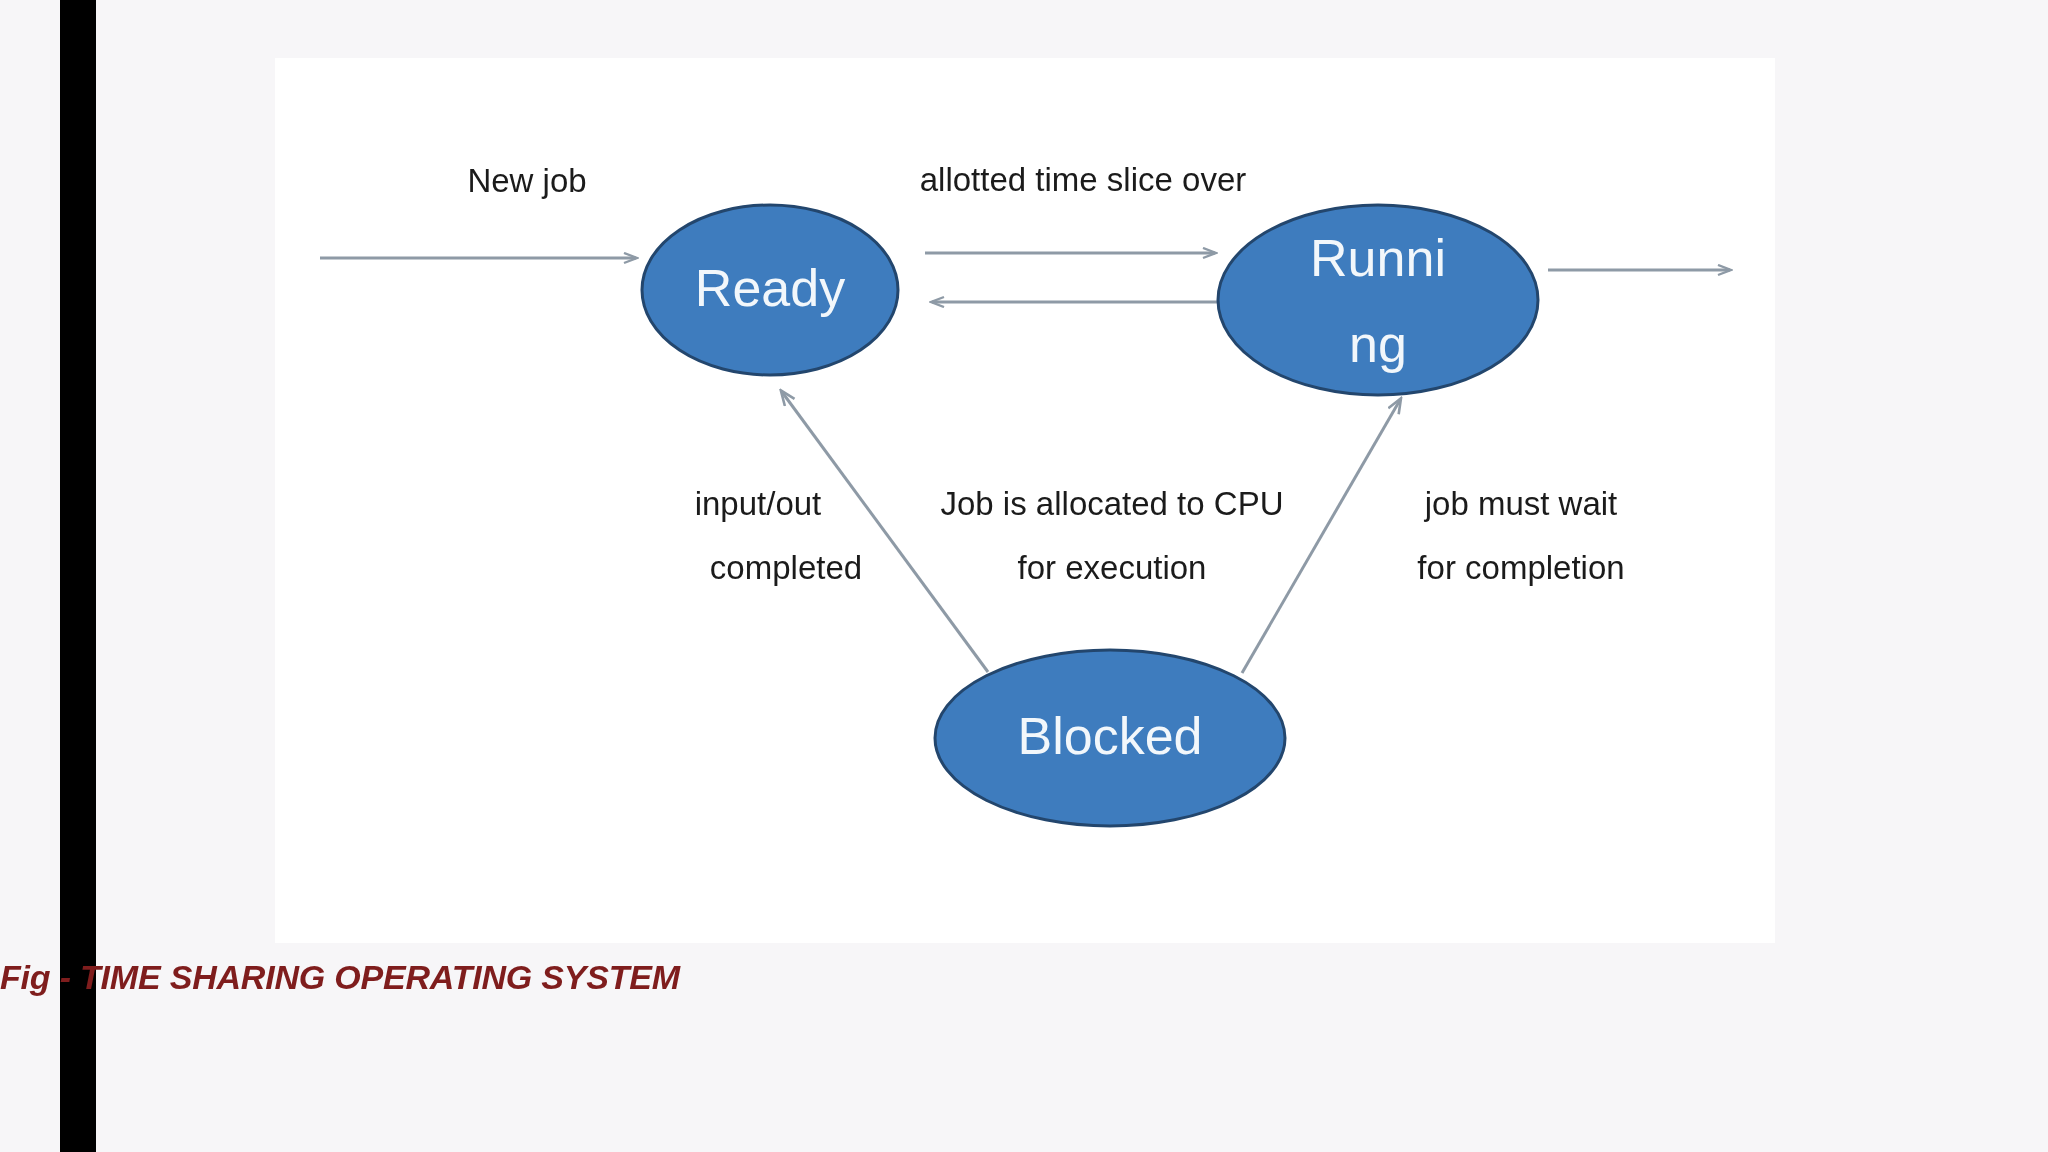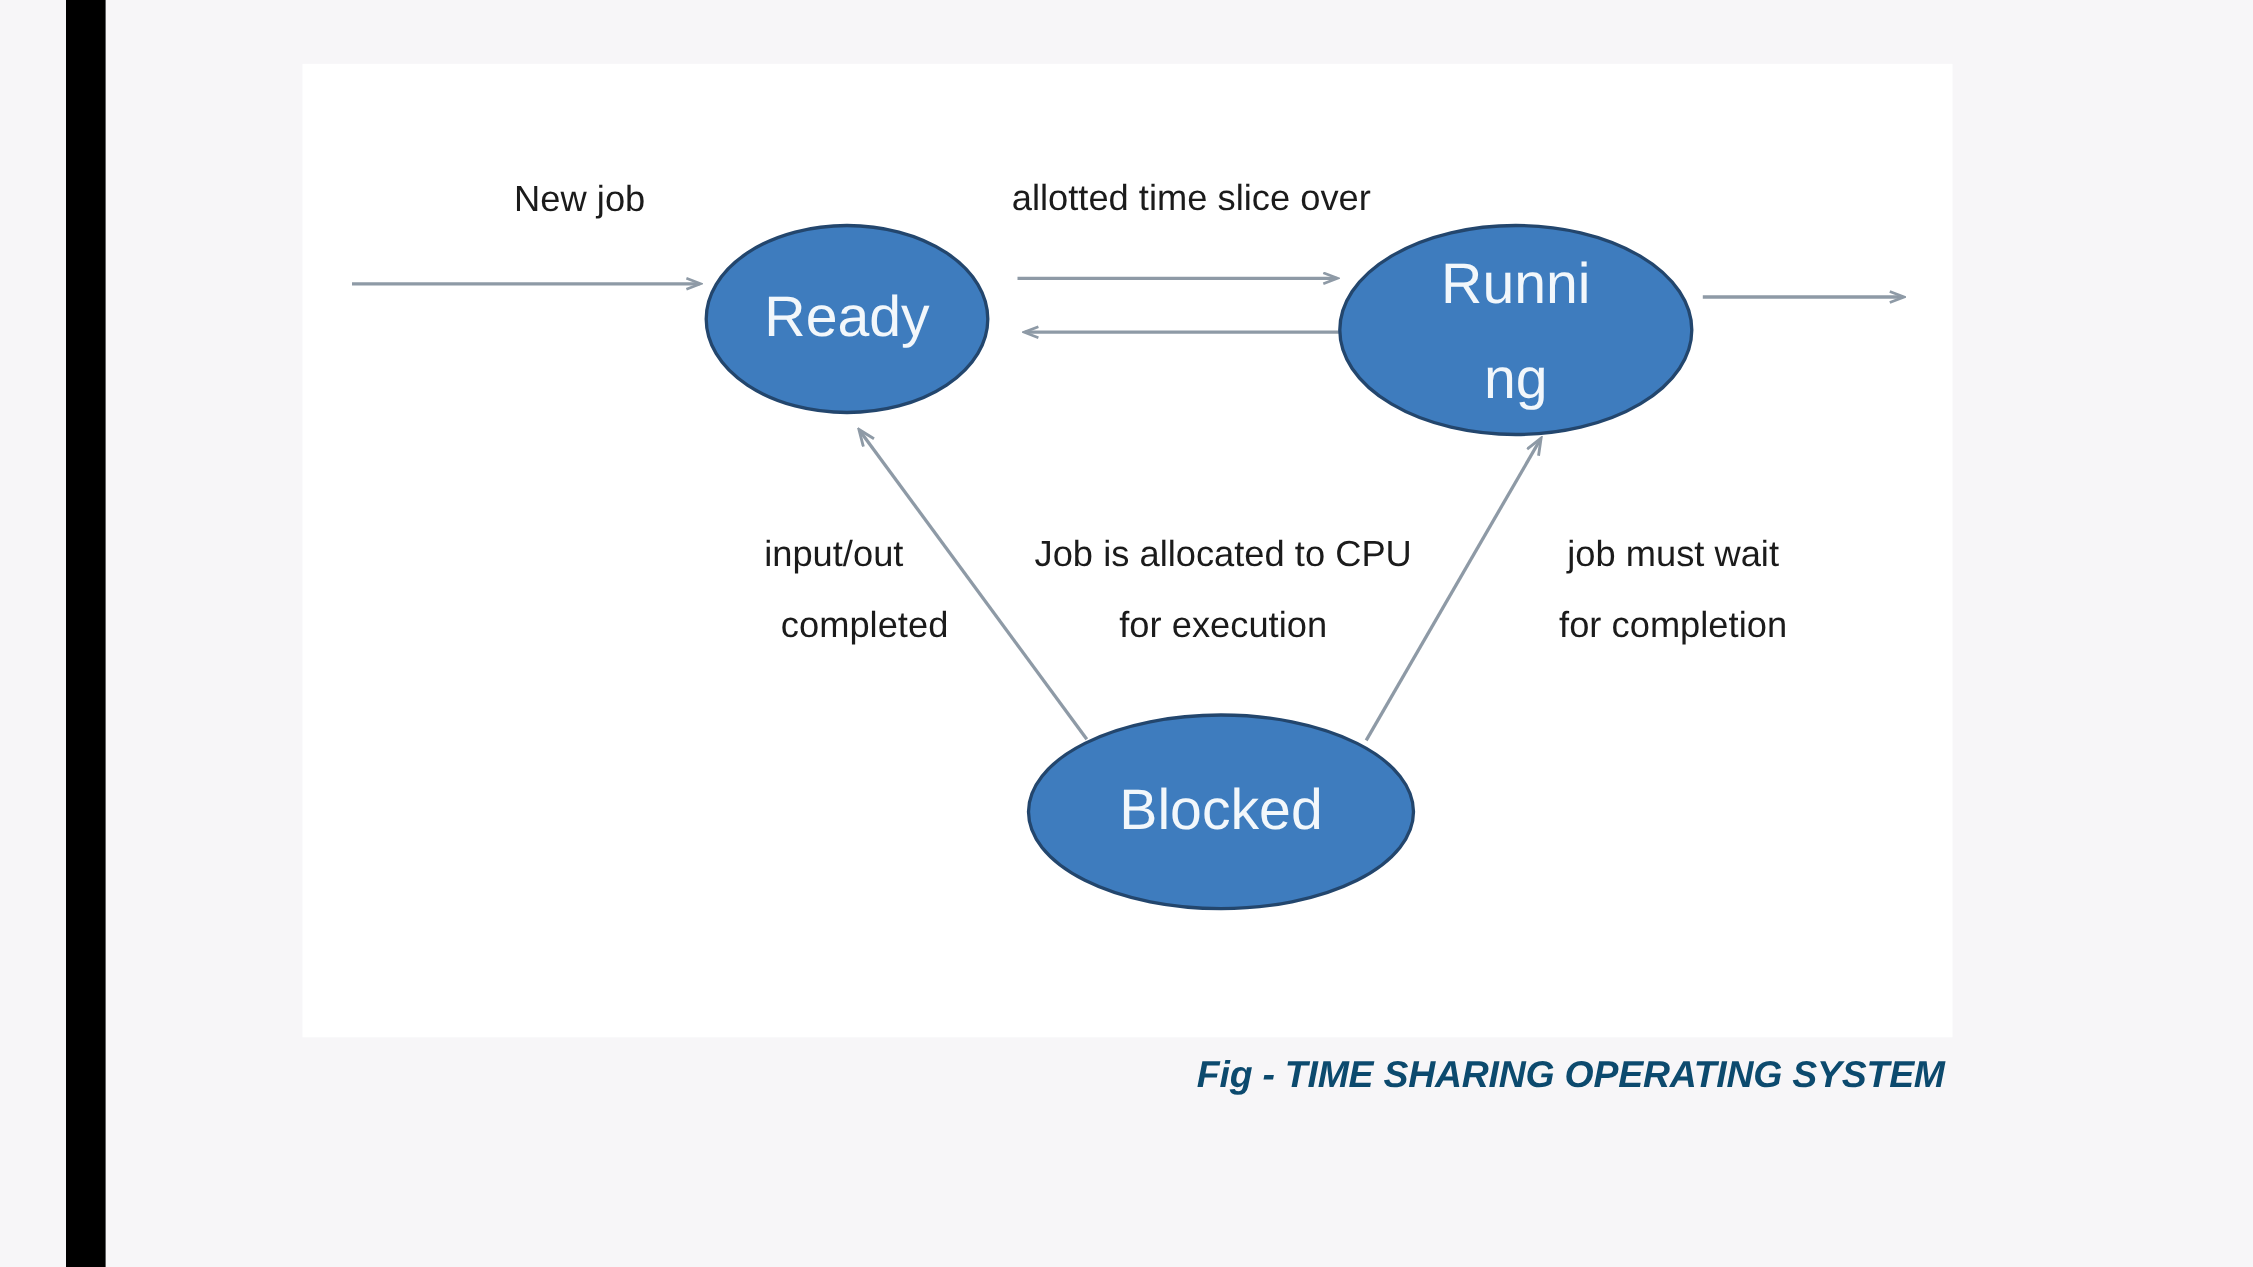--- a/index.html
+++ b/index.html
@@ -71,26 +71,26 @@
     stroke: #8e9aa6;
     stroke-width: 3;
     fill: none;
   }
 
   #caption {
     position: absolute;
     left: 0;
     top: 958px;
     width: 1768px;
-    text-align: right;
+    text-align: left;
     font-family: "Liberation Sans", sans-serif;
     font-size: 34px;
     font-weight: bold;
     font-style: italic;
-    color: #0c4a6e;
+    color: #7f1d1d;
     letter-spacing: -0.2px;
   }
 </style>
 </head>
 <body>
 
 <div id="left-bar"></div>
 
 <div id="diagram-panel"></div>
 

